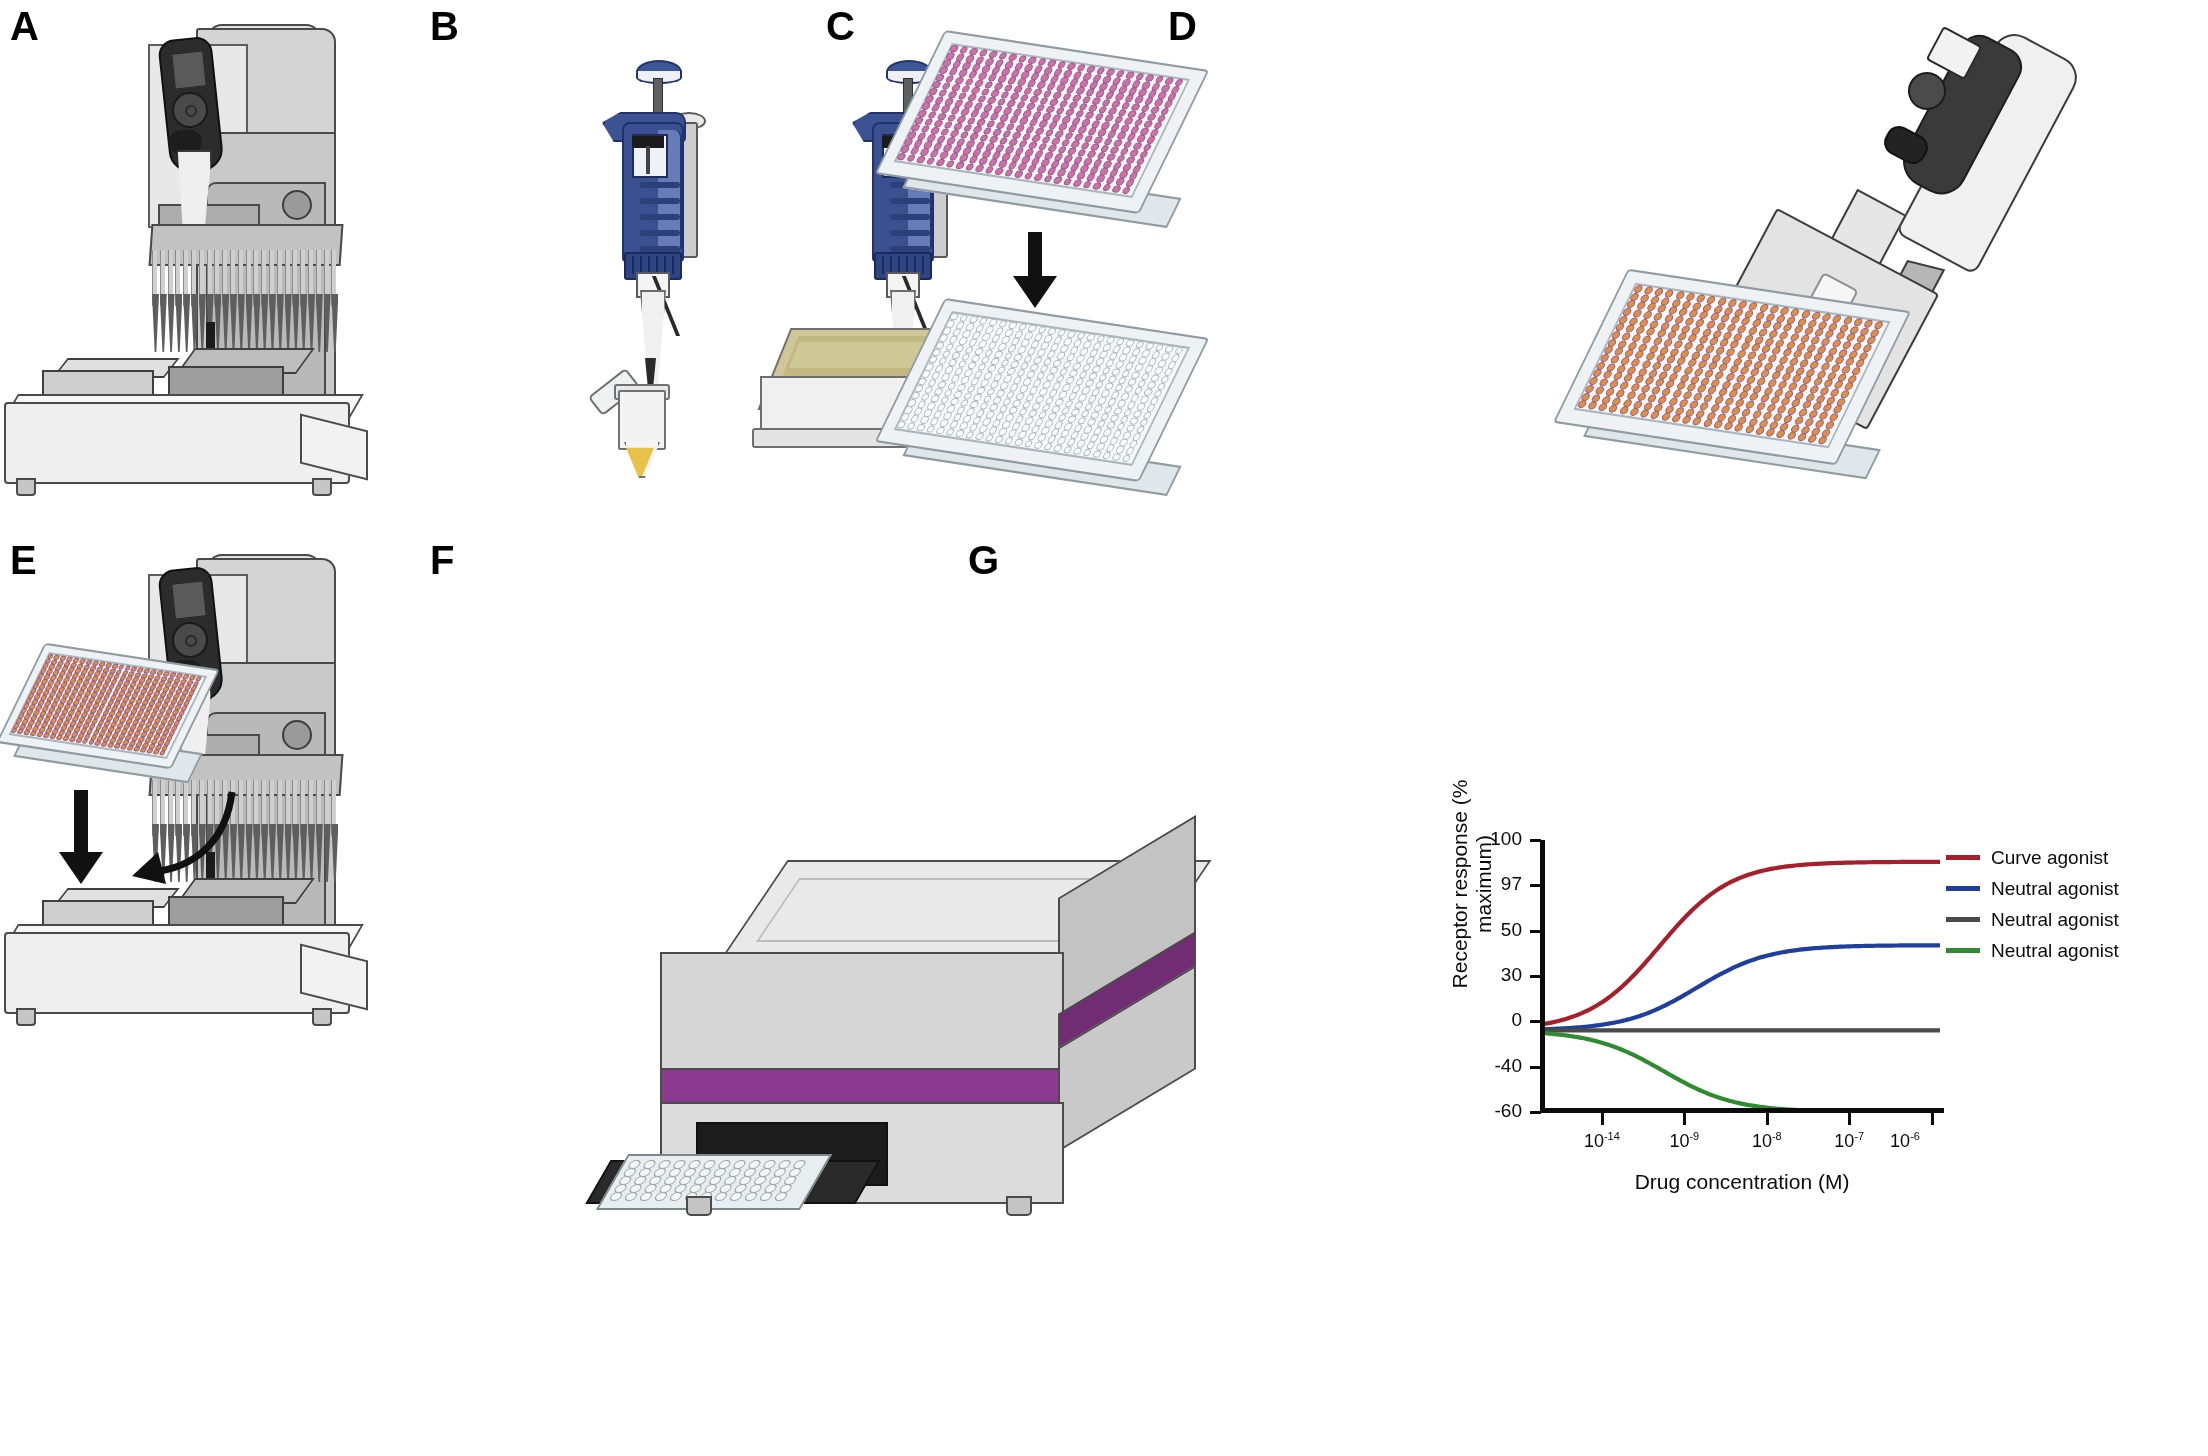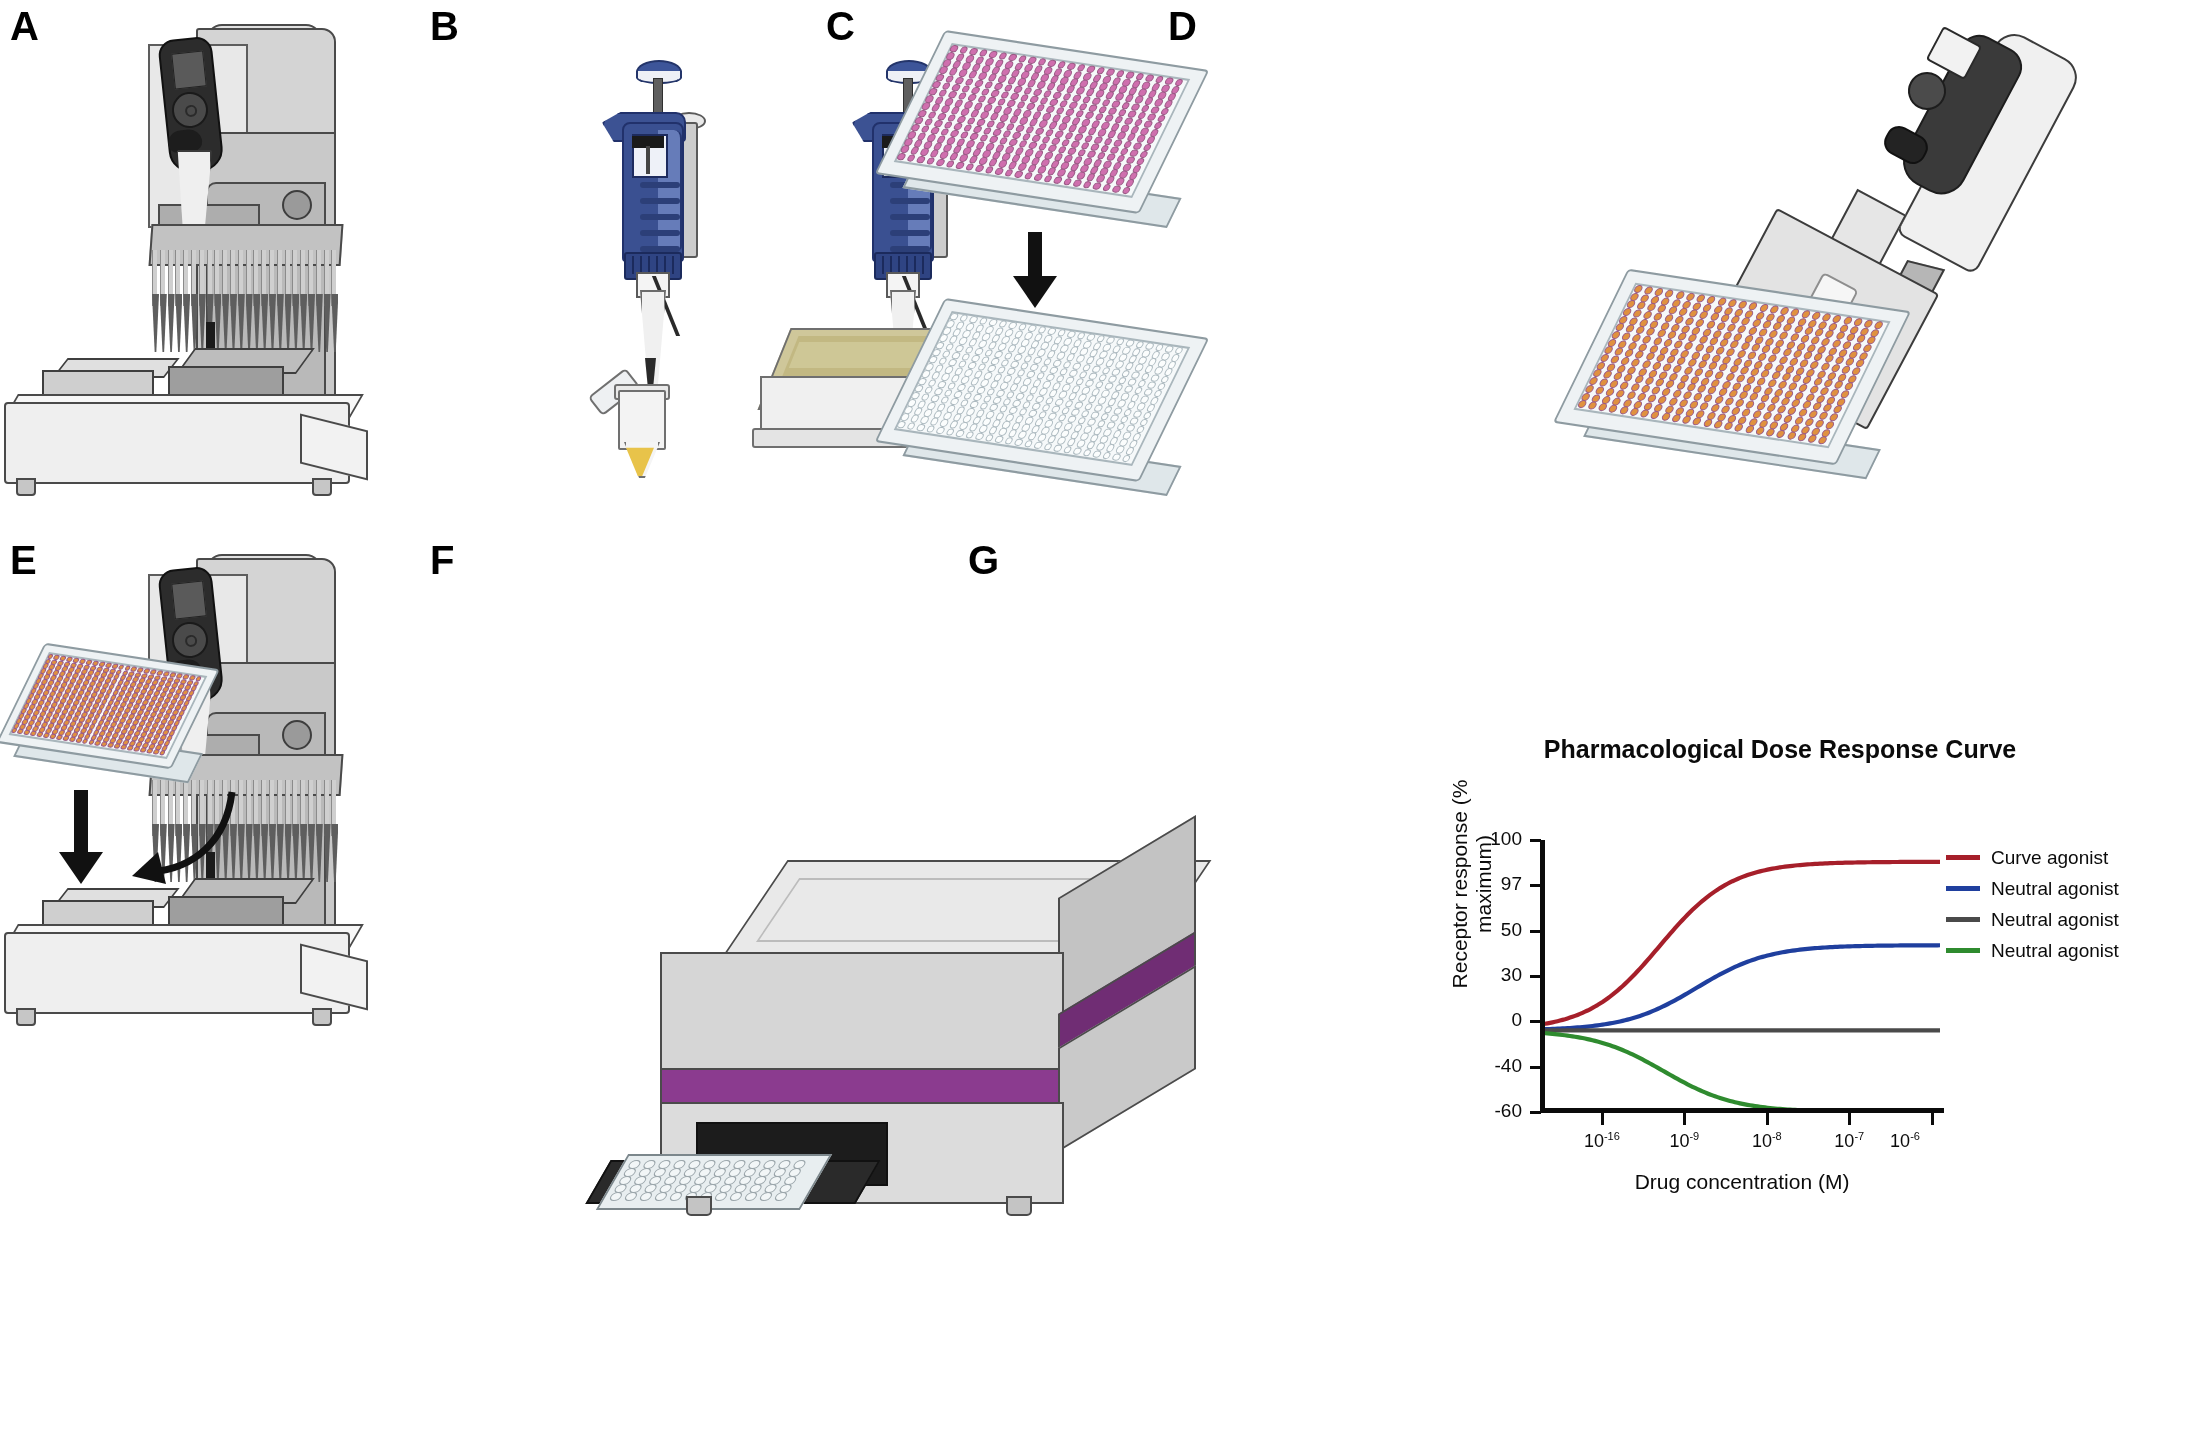--- a/index.html
+++ b/index.html
@@ -2188,21 +2188,20 @@
           <i style="left:150px;top:32px"></i>
           <i style="left:165px;top:32px"></i>
         </div>
       <div class="r-foot" style="left:26px;"></div>
       <div class="r-foot" style="left:346px;"></div>
     </div>
   </div>
 
   <div class="panel-letter" style="left:968px;top:540px;">G</div>
   <div class="chartwrap">
-    <div class="chart-title">Pharmacological Dose Response Curve</div>
 
     <div class="ylabel">Receptor response (% maximum)</div>
 
     <svg class="plot" id="plot-svg" viewBox="0 0 400 272" preserveAspectRatio="none">
         <path d="M0.00 184.62 L2.50 184.22 L5.00 183.79 L7.50 183.33 L10.00 182.84 L12.50 182.32 L15.00 181.77 L17.50 181.18 L20.00 180.55 L22.50 179.88 L25.00 179.18 L27.50 178.42 L30.00 177.62 L32.50 176.77 L35.00 175.87 L37.50 174.92 L40.00 173.91 L42.50 172.84 L45.00 171.71 L47.50 170.52 L50.00 169.26 L52.50 167.94 L55.00 166.54 L57.50 165.08 L60.00 163.54 L62.50 161.93 L65.00 160.24 L67.50 158.47 L70.00 156.62 L72.50 154.70 L75.00 152.69 L77.50 150.61 L80.00 148.45 L82.50 146.21 L85.00 143.90 L87.50 141.51 L90.00 139.05 L92.50 136.53 L95.00 133.94 L97.50 131.28 L100.00 128.58 L102.50 125.82 L105.00 123.02 L107.50 120.17 L110.00 117.30 L112.50 114.40 L115.00 111.47 L117.50 108.54 L120.00 105.59 L122.50 102.65 L125.00 99.72 L127.50 96.80 L130.00 93.91 L132.50 91.04 L135.00 88.21 L137.50 85.42 L140.00 82.68 L142.50 79.99 L145.00 77.36 L147.50 74.79 L150.00 72.29 L152.50 69.85 L155.00 67.49 L157.50 65.20 L160.00 62.99 L162.50 60.85 L165.00 58.80 L167.50 56.82 L170.00 54.92 L172.50 53.10 L175.00 51.36 L177.50 49.69 L180.00 48.10 L182.50 46.59 L185.00 45.15 L187.50 43.78 L190.00 42.48 L192.50 41.24 L195.00 40.07 L197.50 38.96 L200.00 37.91 L202.50 36.92 L205.00 35.99 L207.50 35.10 L210.00 34.27 L212.50 33.48 L215.00 32.75 L217.50 32.05 L220.00 31.40 L222.50 30.78 L225.00 30.20 L227.50 29.66 L230.00 29.15 L232.50 28.67 L235.00 28.23 L237.50 27.81 L240.00 27.41 L242.50 27.04 L245.00 26.70 L247.50 26.37 L250.00 26.07 L252.50 25.79 L255.00 25.52 L257.50 25.27 L260.00 25.04 L262.50 24.82 L265.00 24.62 L267.50 24.43 L270.00 24.25 L272.50 24.09 L275.00 23.93 L277.50 23.79 L280.00 23.65 L282.50 23.53 L285.00 23.41 L287.50 23.30 L290.00 23.20 L292.50 23.10 L295.00 23.01 L297.50 22.93 L300.00 22.85 L302.50 22.78 L305.00 22.71 L307.50 22.64 L310.00 22.58 L312.50 22.53 L315.00 22.48 L317.50 22.43 L320.00 22.38 L322.50 22.34 L325.00 22.30 L327.50 22.27 L330.00 22.23 L332.50 22.20 L335.00 22.17 L337.50 22.14 L340.00 22.12 L342.50 22.09 L345.00 22.07 L347.50 22.05 L350.00 22.03 L352.50 22.01 L355.00 22.00 L357.50 21.98 L360.00 21.96 L362.50 21.95 L365.00 21.94 L367.50 21.93 L370.00 21.91 L372.50 21.90 L375.00 21.89 L377.50 21.89 L380.00 21.88 L382.50 21.87 L385.00 21.86 L387.50 21.86 L390.00 21.85 L392.50 21.84 L395.00 21.84 L397.50 21.83 L400.00 21.83" fill="none" stroke="#a61f2a" stroke-width="4.2" stroke-linecap="round" stroke-linejoin="round"></path>
         <path d="M0.00 189.34 L2.50 189.26 L5.00 189.18 L7.50 189.10 L10.00 189.00 L12.50 188.91 L15.00 188.80 L17.50 188.69 L20.00 188.57 L22.50 188.44 L25.00 188.30 L27.50 188.15 L30.00 187.99 L32.50 187.82 L35.00 187.64 L37.50 187.45 L40.00 187.24 L42.50 187.02 L45.00 186.79 L47.50 186.54 L50.00 186.28 L52.50 185.99 L55.00 185.69 L57.50 185.37 L60.00 185.03 L62.50 184.67 L65.00 184.29 L67.50 183.88 L70.00 183.44 L72.50 182.99 L75.00 182.50 L77.50 181.98 L80.00 181.44 L82.50 180.86 L85.00 180.26 L87.50 179.62 L90.00 178.94 L92.50 178.23 L95.00 177.49 L97.50 176.70 L100.00 175.88 L102.50 175.02 L105.00 174.12 L107.50 173.18 L110.00 172.20 L112.50 171.18 L115.00 170.12 L117.50 169.03 L120.00 167.89 L122.50 166.71 L125.00 165.50 L127.50 164.25 L130.00 162.97 L132.50 161.66 L135.00 160.31 L137.50 158.94 L140.00 157.55 L142.50 156.13 L145.00 154.69 L147.50 153.23 L150.00 151.76 L152.50 150.28 L155.00 148.80 L157.50 147.31 L160.00 145.83 L162.50 144.34 L165.00 142.87 L167.50 141.41 L170.00 139.97 L172.50 138.54 L175.00 137.13 L177.50 135.75 L180.00 134.40 L182.50 133.07 L185.00 131.78 L187.50 130.52 L190.00 129.29 L192.50 128.10 L195.00 126.95 L197.50 125.84 L200.00 124.77 L202.50 123.73 L205.00 122.74 L207.50 121.79 L210.00 120.87 L212.50 120.00 L215.00 119.16 L217.50 118.37 L220.00 117.61 L222.50 116.88 L225.00 116.20 L227.50 115.54 L230.00 114.92 L232.50 114.34 L235.00 113.78 L237.50 113.26 L240.00 112.76 L242.50 112.29 L245.00 111.85 L247.50 111.43 L250.00 111.04 L252.50 110.67 L255.00 110.32 L257.50 109.99 L260.00 109.69 L262.50 109.40 L265.00 109.13 L267.50 108.87 L270.00 108.63 L272.50 108.41 L275.00 108.20 L277.50 108.00 L280.00 107.82 L282.50 107.64 L285.00 107.48 L287.50 107.33 L290.00 107.19 L292.50 107.05 L295.00 106.93 L297.50 106.81 L300.00 106.71 L302.50 106.60 L305.00 106.51 L307.50 106.42 L310.00 106.34 L312.50 106.26 L315.00 106.19 L317.50 106.12 L320.00 106.06 L322.50 106.00 L325.00 105.94 L327.50 105.89 L330.00 105.84 L332.50 105.80 L335.00 105.76 L337.50 105.72 L340.00 105.68 L342.50 105.65 L345.00 105.62 L347.50 105.59 L350.00 105.56 L352.50 105.53 L355.00 105.51 L357.50 105.49 L360.00 105.46 L362.50 105.44 L365.00 105.43 L367.50 105.41 L370.00 105.39 L372.50 105.38 L375.00 105.37 L377.50 105.35 L380.00 105.34 L382.50 105.33 L385.00 105.32 L387.50 105.31 L390.00 105.30 L392.50 105.29 L395.00 105.28 L397.50 105.28 L400.00 105.27" fill="none" stroke="#1f3f9e" stroke-width="4.2" stroke-linecap="round" stroke-linejoin="round"></path>
         <path d="M0.00 190.40 L400.00 190.40" fill="none" stroke="#4a4a4a" stroke-width="4.2" stroke-linecap="round" stroke-linejoin="round"></path>
         <path d="M0.00 192.90 L2.50 193.08 L5.00 193.26 L7.50 193.46 L10.00 193.67 L12.50 193.90 L15.00 194.14 L17.50 194.40 L20.00 194.67 L22.50 194.97 L25.00 195.28 L27.50 195.61 L30.00 195.96 L32.50 196.33 L35.00 196.72 L37.50 197.14 L40.00 197.59 L42.50 198.06 L45.00 198.56 L47.50 199.08 L50.00 199.64 L52.50 200.23 L55.00 200.85 L57.50 201.50 L60.00 202.19 L62.50 202.91 L65.00 203.67 L67.50 204.46 L70.00 205.29 L72.50 206.16 L75.00 207.07 L77.50 208.01 L80.00 208.99 L82.50 210.02 L85.00 211.07 L87.50 212.17 L90.00 213.30 L92.50 214.47 L95.00 215.67 L97.50 216.90 L100.00 218.17 L102.50 219.46 L105.00 220.78 L107.50 222.12 L110.00 223.48 L112.50 224.87 L115.00 226.26 L117.50 227.67 L120.00 229.09 L122.50 230.51 L125.00 231.93 L127.50 233.36 L130.00 234.77 L132.50 236.18 L135.00 237.58 L137.50 238.96 L140.00 240.32 L142.50 241.66 L145.00 242.98 L147.50 244.27 L150.00 245.53 L152.50 246.77 L155.00 247.97 L157.50 249.13 L160.00 250.26 L162.50 251.36 L165.00 252.42 L167.50 253.44 L170.00 254.42 L172.50 255.36 L175.00 256.27 L177.50 257.13 L180.00 257.96 L182.50 258.76 L185.00 259.51 L187.50 260.23 L190.00 260.92 L192.50 261.57 L195.00 262.19 L197.50 262.78 L200.00 263.33 L202.50 263.86 L205.00 264.36 L207.50 264.83 L210.00 265.27 L212.50 265.69 L215.00 266.08 L217.50 266.45 L220.00 266.80 L222.50 267.13 L225.00 267.44 L227.50 267.73 L230.00 268.01 L232.50 268.27 L235.00 268.51 L237.50 268.73 L240.00 268.94 L242.50 269.14 L245.00 269.33 L247.50 269.50 L250.00 269.67 L252.50 269.82 L255.00 269.96 L257.50 270.10 L260.00 270.22 L262.50 270.34 L265.00 270.45 L267.50 270.55 L270.00 270.65 L272.50 270.74 L275.00 270.82 L277.50 270.90 L280.00 270.97 L282.50 271.04 L285.00 271.11 L287.50 271.17 L290.00 271.22 L292.50 271.27 L295.00 271.32 L297.50 271.37 L300.00 271.41 L302.50 271.45 L305.00 271.49 L307.50 271.52 L310.00 271.55 L312.50 271.58 L315.00 271.61 L317.50 271.64 L320.00 271.66 L322.50 271.68 L325.00 271.71 L327.50 271.73 L330.00 271.74 L332.50 271.76 L335.00 271.78 L337.50 271.79 L340.00 271.81 L342.50 271.82 L345.00 271.83 L347.50 271.84 L350.00 271.85 L352.50 271.86 L355.00 271.87 L357.50 271.88 L360.00 271.89 L362.50 271.90 L365.00 271.90 L367.50 271.91 L370.00 271.92 L372.50 271.92 L375.00 271.93 L377.50 271.93 L380.00 271.94 L382.50 271.94 L385.00 271.94 L387.50 271.95 L390.00 271.95 L392.50 271.96 L395.00 271.96 L397.50 271.96 L400.00 271.96" fill="none" stroke="#2f8b2f" stroke-width="4.2" stroke-linecap="round" stroke-linejoin="round"></path>
       </svg>
 
@@ -2220,21 +2219,21 @@
         <div class="ytlabel" style="left:82px;top:144px">30</div>
         <div class="ytick" style="top:200.33333333333334px"></div>
         <div class="ytlabel" style="left:82px;top:189.33333333333334px">0</div>
         <div class="ytick" style="top:245.66666666666669px"></div>
         <div class="ytlabel" style="left:82px;top:234.66666666666669px">-40</div>
         <div class="ytick" style="top:291px"></div>
         <div class="ytlabel" style="left:82px;top:280px">-60</div>
       </div>
     <div id="x-ticks">
         <div class="xtick" style="left:220.8556701030928px"></div>
-        <div class="xtlabel" style="left:186.8556701030928px">10<sup>-16</sup></div>
+        <div class="xtlabel" style="left:186.8556701030928px">10<sup>-14</sup></div>
         <div class="xtick" style="left:303.3298969072165px"></div>
         <div class="xtlabel" style="left:269.3298969072165px">10<sup>-9</sup></div>
         <div class="xtick" style="left:385.80412371134025px"></div>
         <div class="xtlabel" style="left:351.80412371134025px">10<sup>-8</sup></div>
         <div class="xtick" style="left:468.27835051546396px"></div>
         <div class="xtlabel" style="left:434.27835051546396px">10<sup>-7</sup></div>
         <div class="xtick" style="left:550.7525773195877px"></div>
         <div class="xtlabel" style="left:490px">10<sup>-6</sup></div>
       </div>
 

